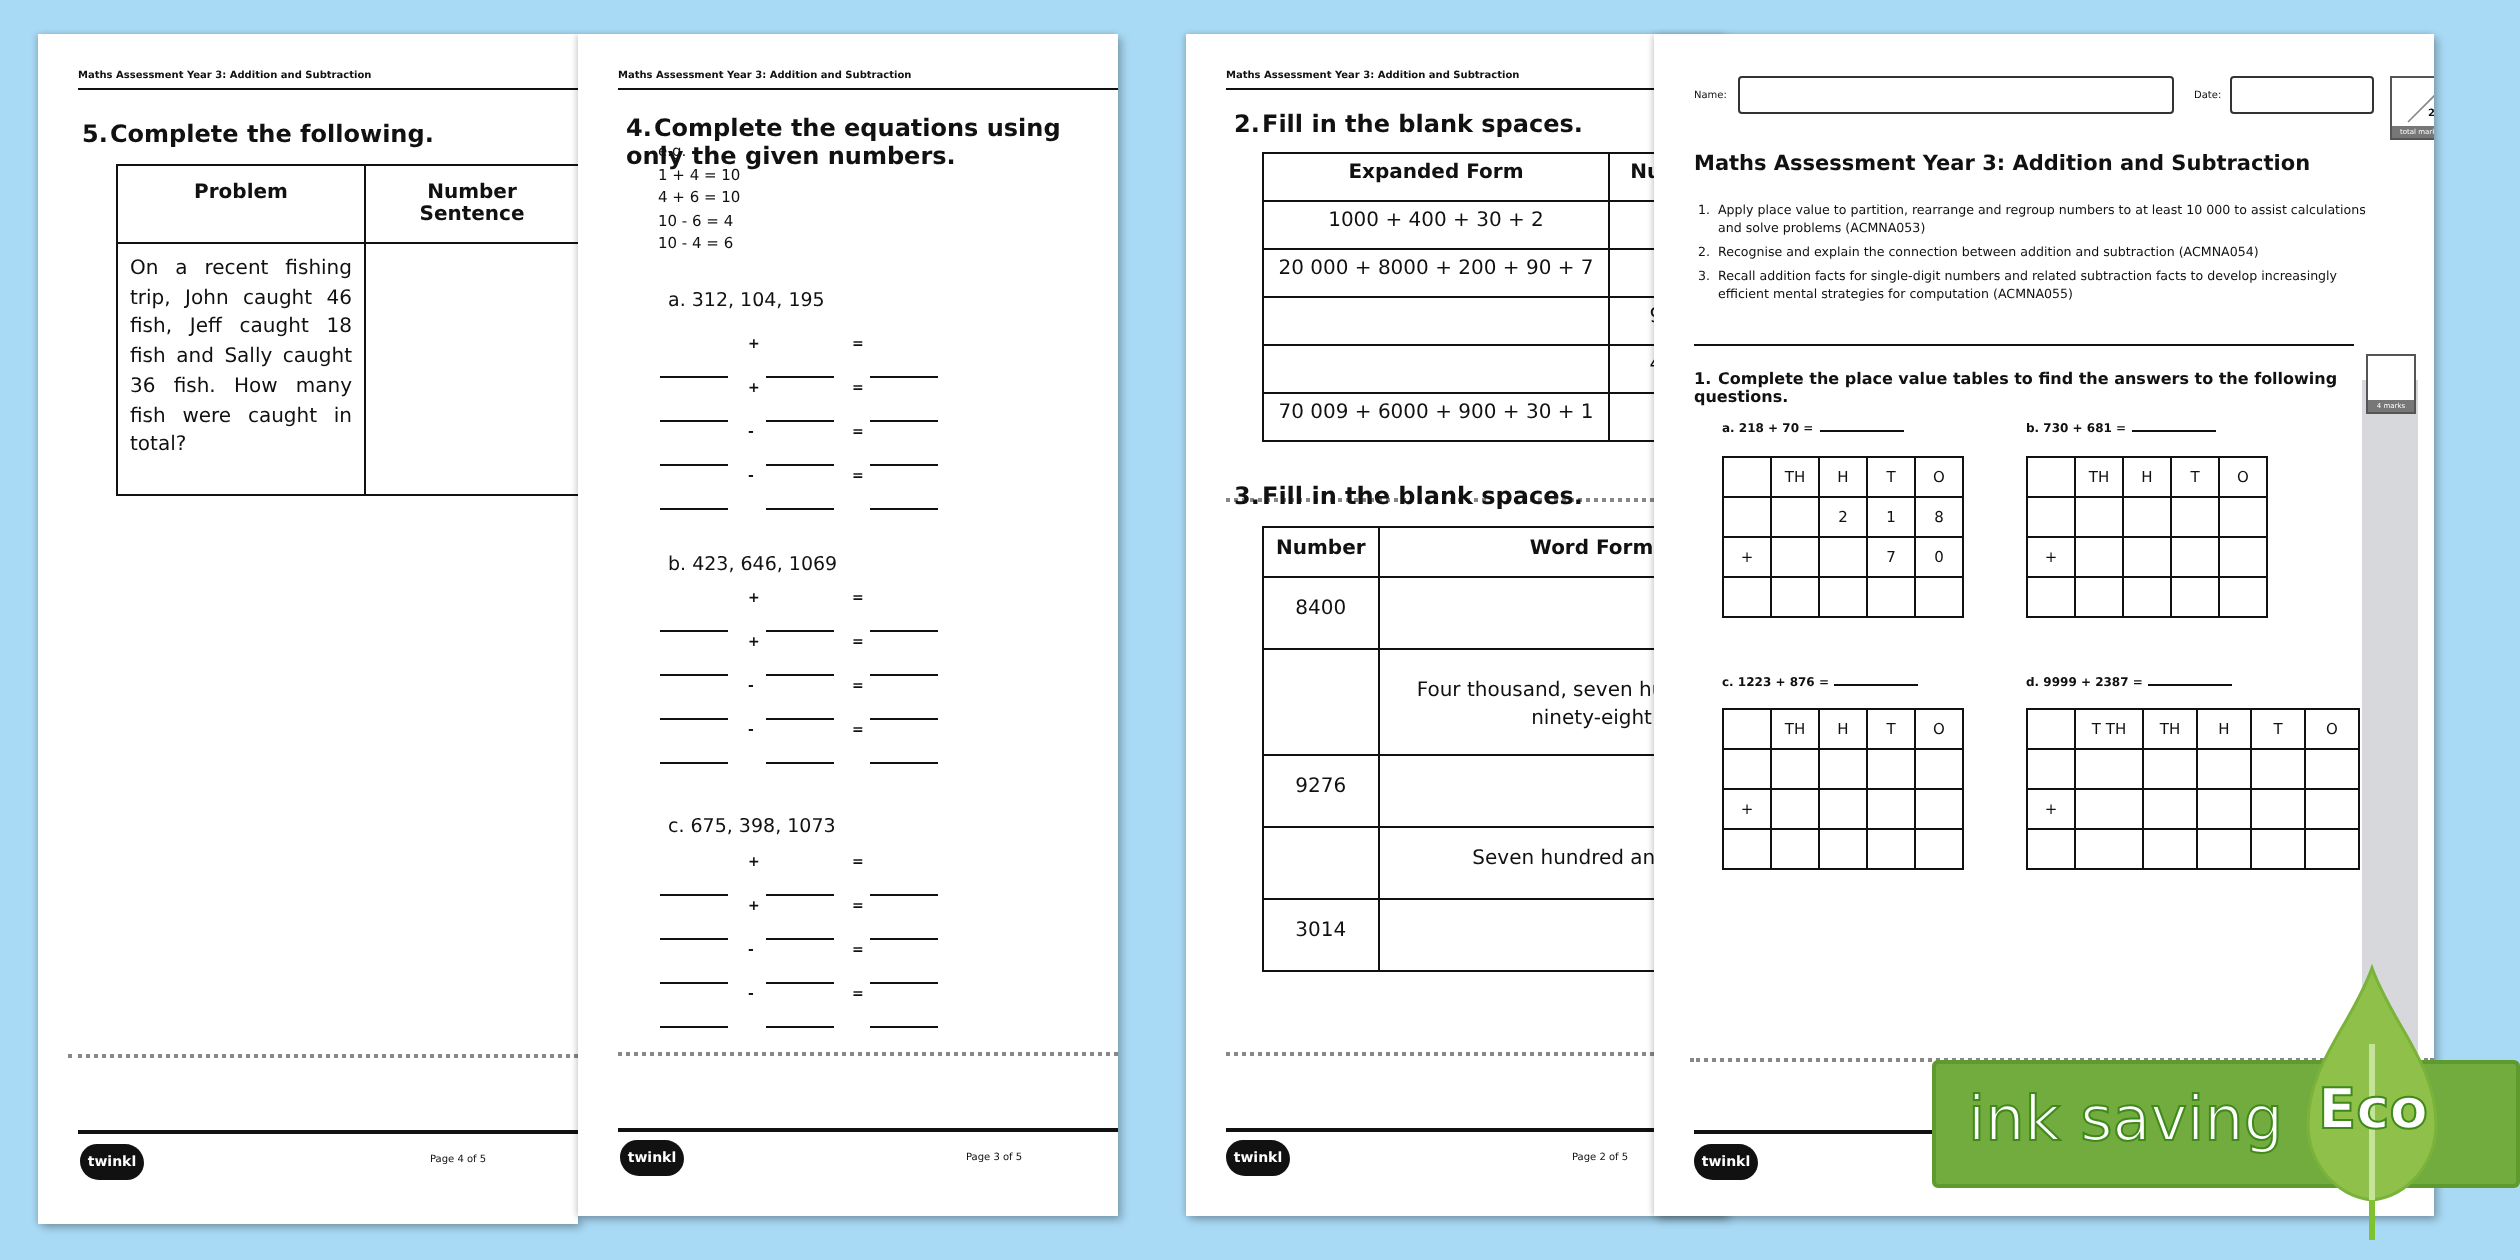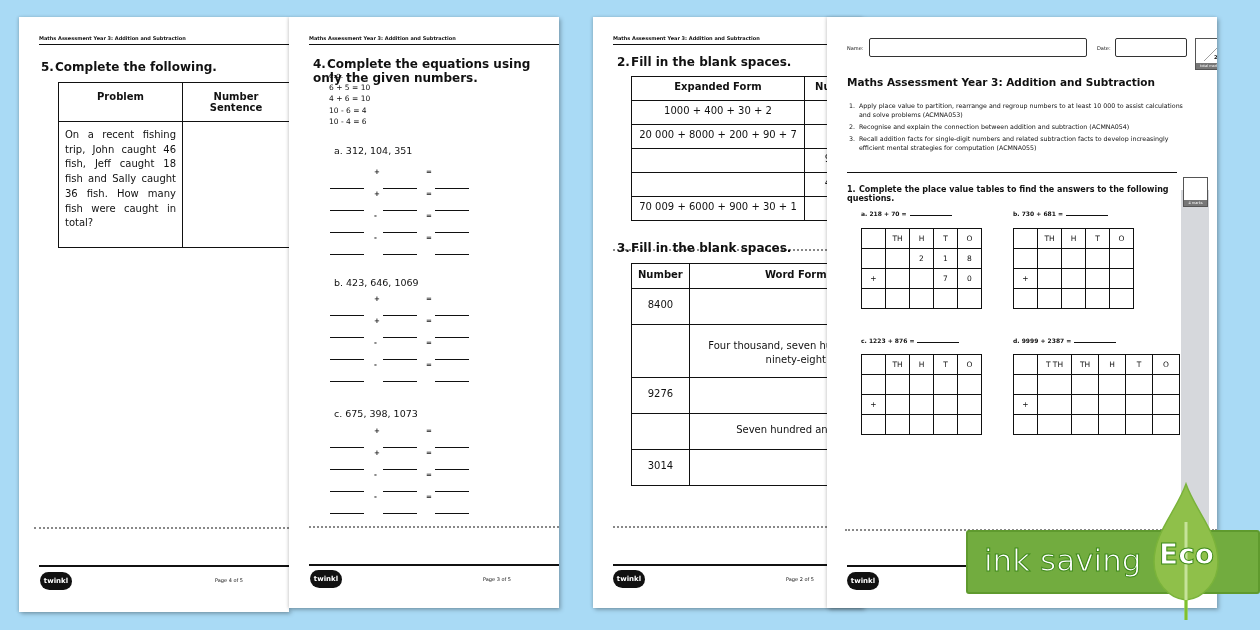--- a/index.html
+++ b/index.html
@@ -83,27 +83,27 @@
 </div>
 
 <div class="page" id="p3">
   <div class="hdr">Maths Assessment Year 3: Addition and Subtraction</div>
   <div class="hdr-line"></div>
   <div class="qtitle" style="left:24px;top:40px;">
     <span class="qnum">4.</span><span>Complete the equations using only the given numbers.</span>
   </div>
   <div class="ex" style="top:53px;">
     <div>e.g.</div>
-    <div>6 + 5 = 10</div>
+    <div>1 + 4 = 10</div>
     <div>4 + 6 = 10</div>
     <div>10 - 6 = 4</div>
     <div>10 - 4 = 6</div>
   </div>
 
-  <div class="set-title" style="top:128px;">a. 312, 104, 351</div>
+  <div class="set-title" style="top:128px;">a. 312, 104, 195</div>
   <div class="eqrow" style="top:150px;">
       <span class="blank" style="left:0"></span>
       <span class="op" style="left:44px">+</span>
       <span class="blank" style="left:53px"></span>
       <span class="op" style="left:96px">=</span>
       <span class="blank" style="left:105px"></span>
     </div>
   <div class="eqrow" style="top:172px;">
       <span class="blank" style="left:0"></span>
       <span class="op" style="left:44px">+</span>

